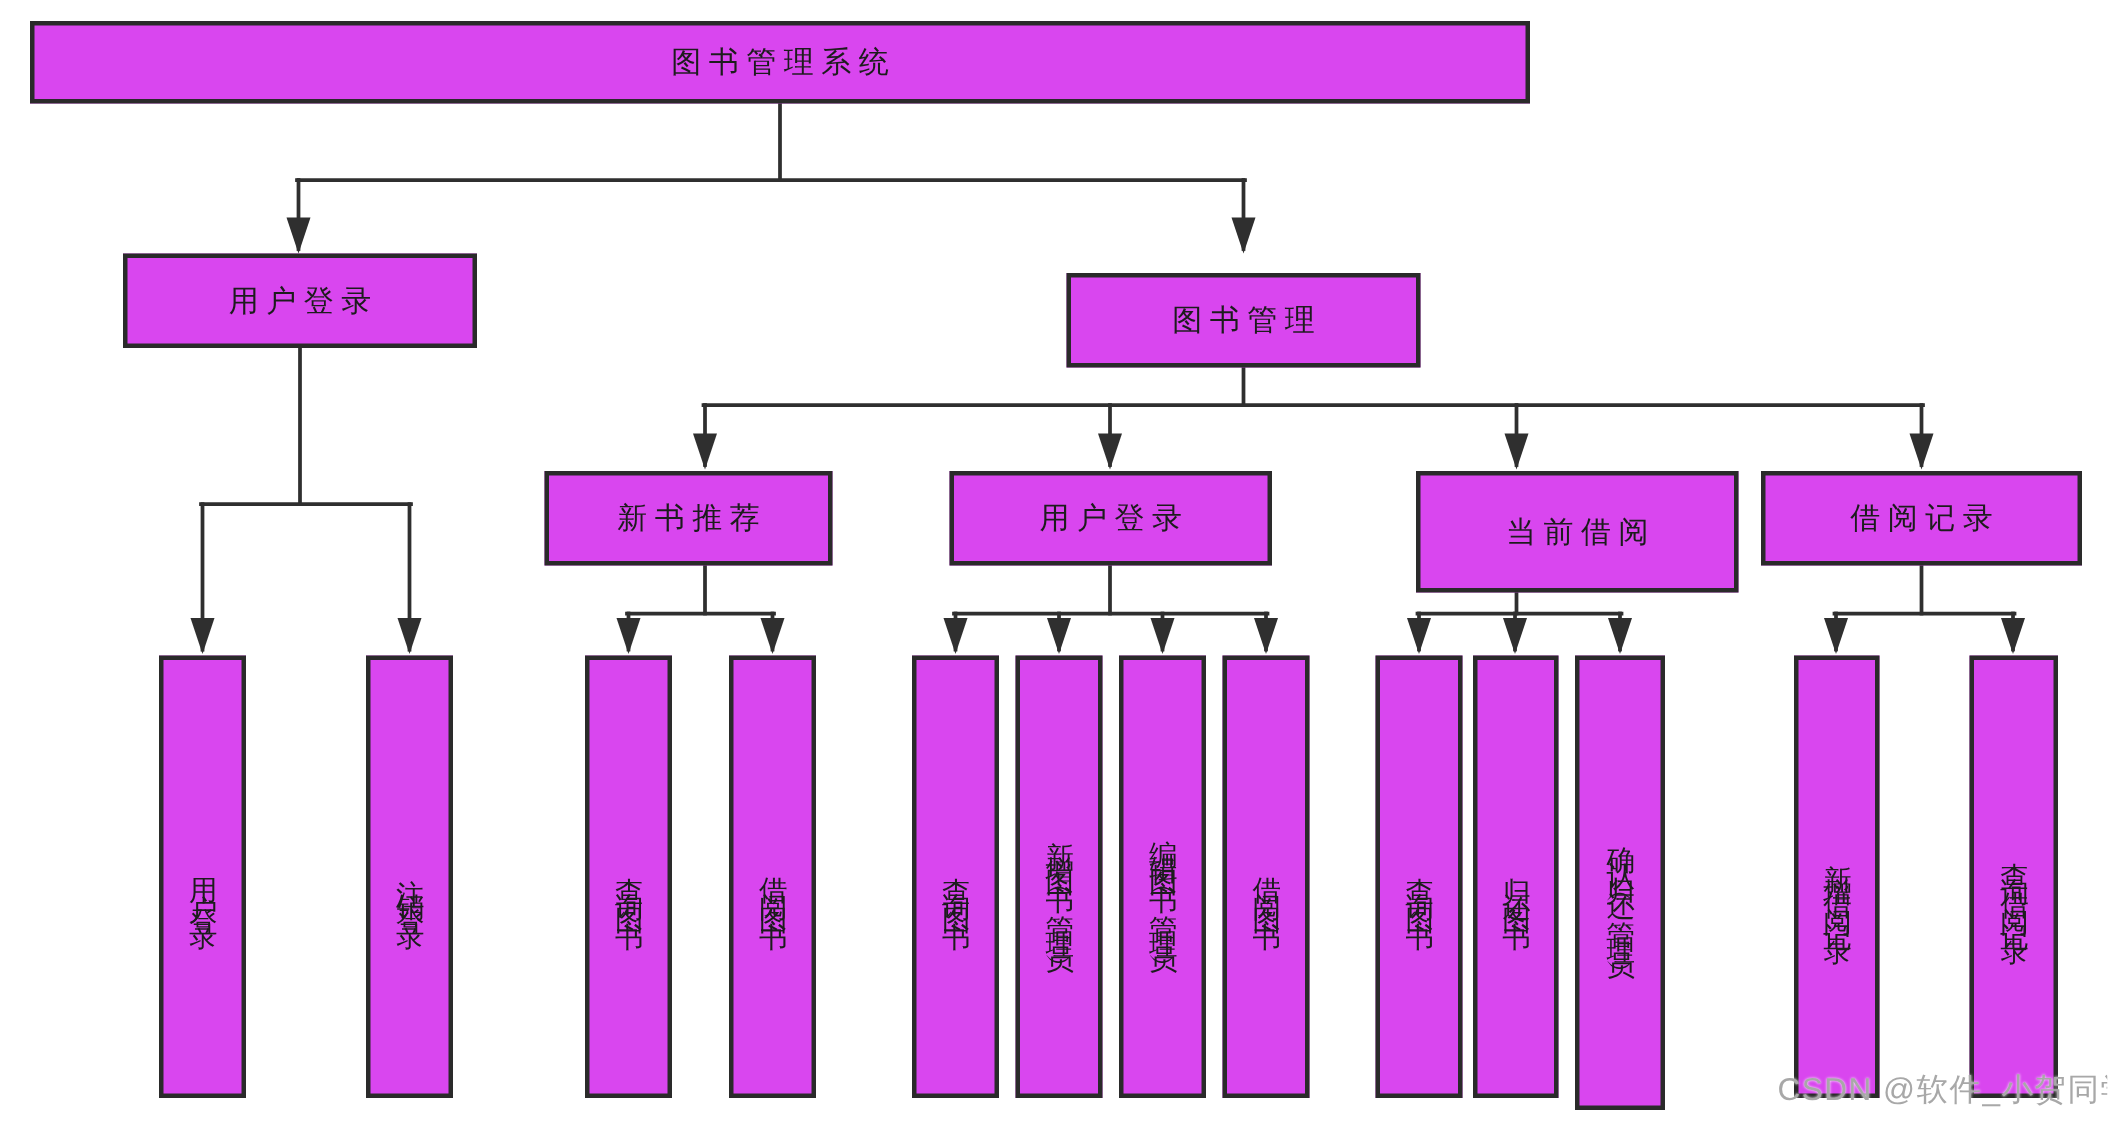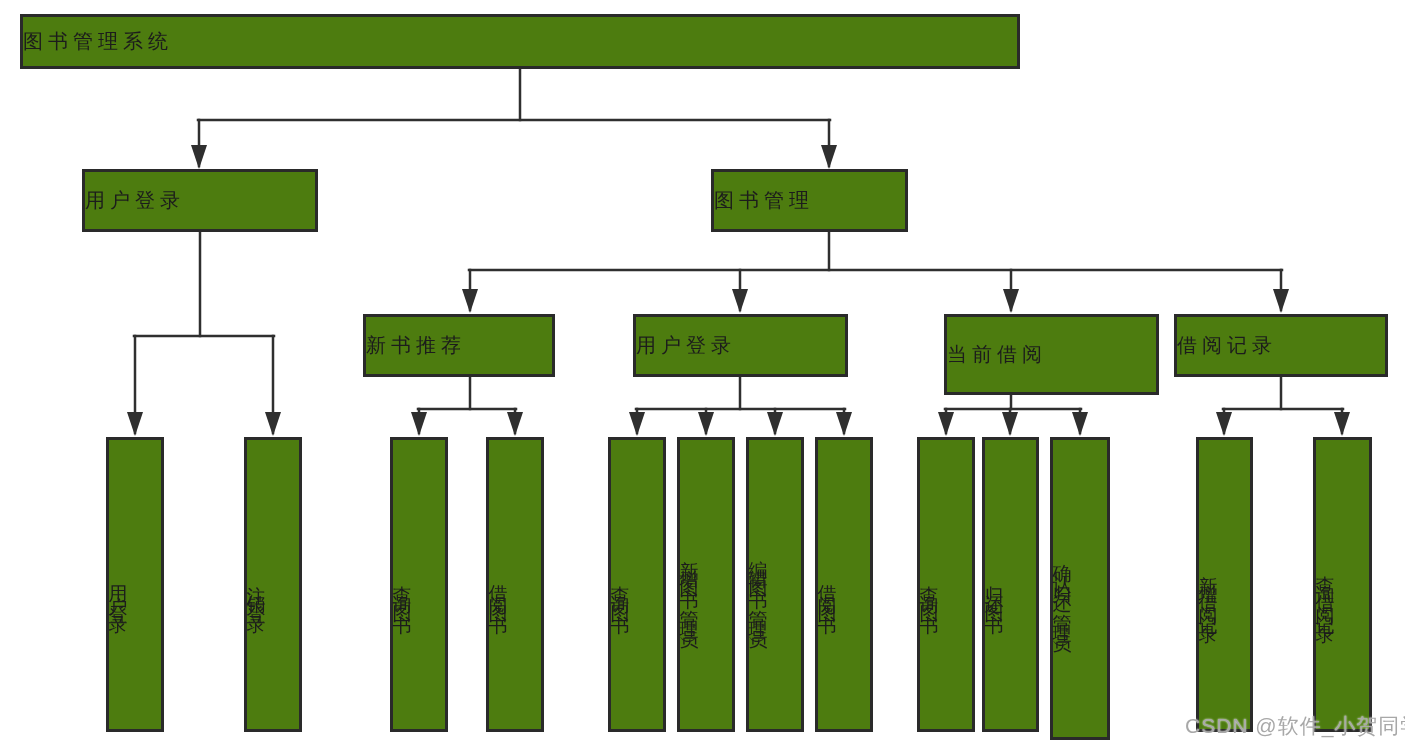--- a/index.html
+++ b/index.html
@@ -2,32 +2,32 @@
 <html><head>
 <meta charset="utf-8">
 <style>
   html,body{margin:0;padding:0;background:#fff;}
   .stage{
     position:relative;width:1405px;height:747px;background:#ffffff;overflow:hidden;
     font-family:"Liberation Sans","DejaVu Sans",sans-serif;color:#1c1c1c;
   }
   svg.connectors{position:absolute;left:0;top:0;width:1405px;height:747px;z-index:1;}
   .box{
-    position:absolute;box-sizing:border-box;border:3px solid #2a2a2a;background:#4d7c0f;
-    display:flex;align-items:center;justify-content:flex-start;z-index:2;
+    position:absolute;box-sizing:border-box;border:3px solid #2a2a2a;background:#d946ef;
+    display:flex;align-items:center;justify-content:center;z-index:2;
   }
   .box.h .lbl{font-size:20px;letter-spacing:5px;margin-right:-5px;white-space:nowrap;}
   .box.v .lbl{
     writing-mode:vertical-rl;text-orientation:mixed;
     font-size:19px;letter-spacing:10px;margin-bottom:-10px;line-height:1;white-space:nowrap;
   }
   
   #n-root{left:20px;top:14px;width:1000px;height:55px;}
   #n-user{left:82px;top:169px;width:236px;height:63px;}
-  #n-book{left:711px;top:169px;width:197px;height:63px;}
+  #n-book{left:711px;top:182px;width:236px;height:63px;}
   #n-nb{left:363px;top:314px;width:192px;height:63px;}
   #n-bb{left:633px;top:314px;width:215px;height:63px;}
   #n-cb{left:944px;top:314px;width:215px;height:81px;}
   #n-br{left:1174px;top:314px;width:214px;height:63px;}
   #l-u1{left:106px;top:437px;width:58px;height:295px;}
   #l-u2{left:244px;top:437px;width:58px;height:295px;}
   #l-n1{left:390px;top:437px;width:58px;height:295px;}
   #l-n2{left:486px;top:437px;width:58px;height:295px;}
   #l-b1{left:608px;top:437px;width:58px;height:295px;}
   #l-b2{left:677px;top:437px;width:58px;height:295px;}

